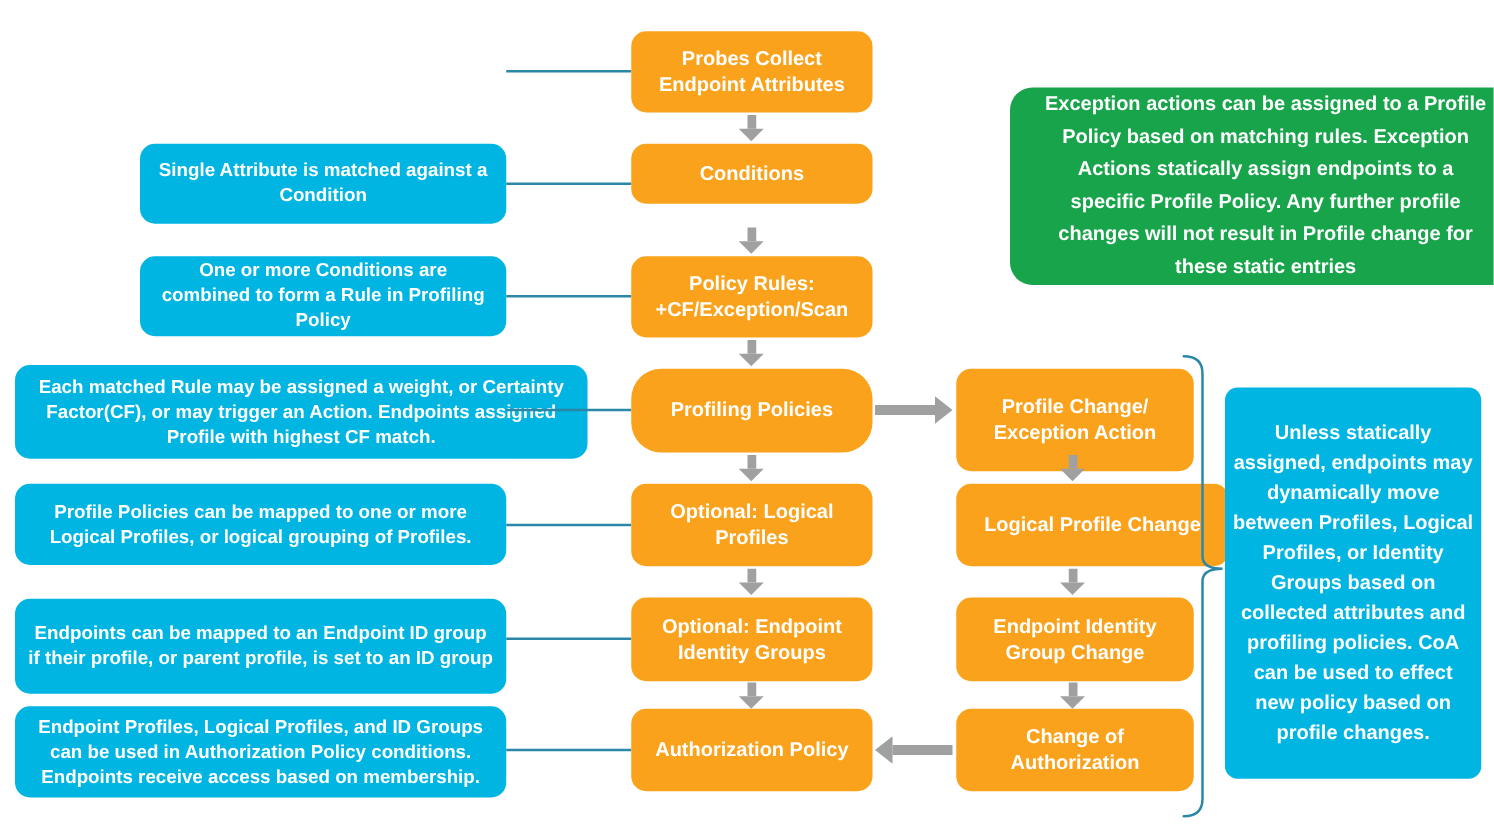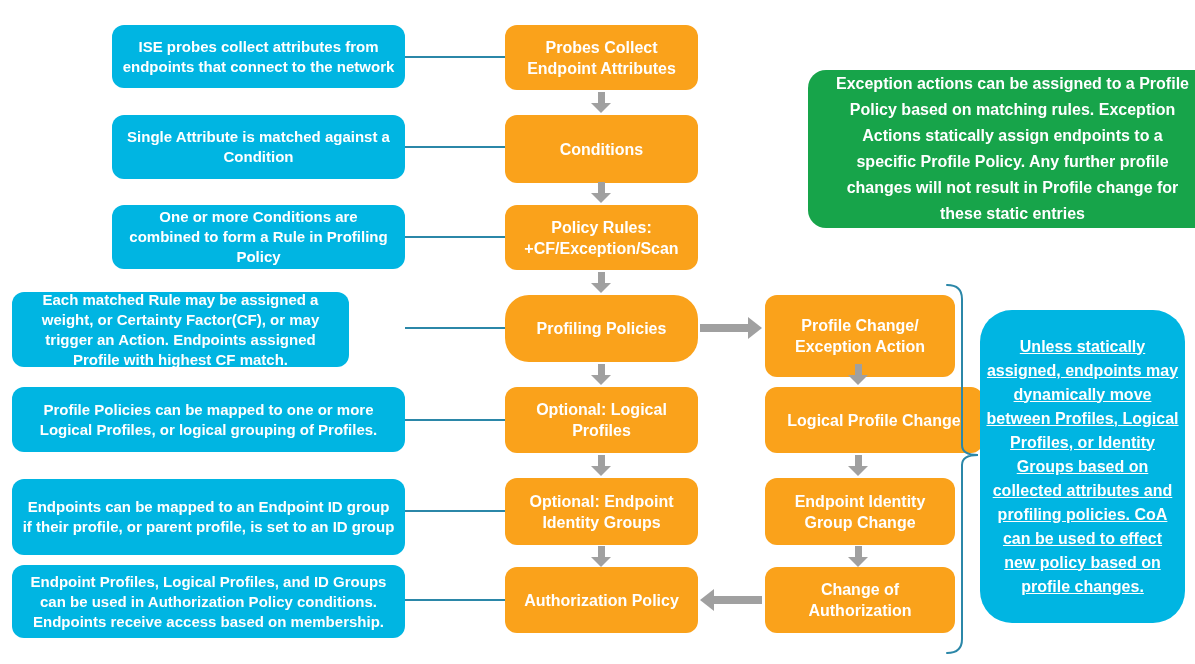--- a/index.html
+++ b/index.html
@@ -7,35 +7,35 @@
     position:relative;width:1195px;height:664px;background:#ffffff;
     font-family:"Liberation Sans", sans-serif;overflow:hidden;
   }
   .note,.box{
     position:absolute;display:flex;align-items:center;justify-content:center;
     text-align:center;color:#fff;font-weight:bold;box-sizing:border-box;
   }
   .note{background:var(--blue);border-radius:12px;font-size:15px;line-height:20px;padding:0 10px;}
   .box{background:var(--orange);border-radius:12px;font-size:16px;line-height:21px;padding:0 8px;}
   .green{background:var(--green);border-radius:18px;font-size:16px;line-height:26px;padding:0 24px;margin-left:30px;}
-  .bluenote{background:var(--blue);border-radius:32px;font-size:16px;line-height:24px;padding:0 6px;text-decoration:underline;}
+  .bluenote{background:var(--blue);border-radius:10px;font-size:16px;line-height:24px;padding:0 6px;}
 
   
   .ln1{left:112px;top:25px;width:293px;height:63px;}
   .ln2{left:112px;top:115px;width:293px;height:64px;}
   .ln3{left:112px;top:205px;width:293px;height:64px;}
   
-  .ln4{left:12px;top:292px;width:337px;height:75px;}
+  .ln4{left:12px;top:292px;width:458px;height:75px;}
   .ln5{left:12px;top:387px;width:393px;height:65px;}
   .ln6{left:12px;top:479px;width:393px;height:76px;}
   .ln7{left:12px;top:565px;width:393px;height:73px;}
 
   
   .mf1{left:505px;top:25px;width:193px;height:65px;}
-  .mf2{left:505px;top:115px;width:193px;height:68px;}
+  .mf2{left:505px;top:115px;width:193px;height:48px;}
   .mf3{left:505px;top:205px;width:193px;height:65px;}
   .mf4{left:505px;top:295px;width:193px;height:67px;border-radius:24px;}
   .mf5{left:505px;top:387px;width:193px;height:66px;}
   .mf6{left:505px;top:478px;width:193px;height:67px;}
   .mf7{left:505px;top:567px;width:193px;height:66px;}
 
   
   .sf1{left:765px;top:295px;width:190px;height:82px;}
   .sf2{left:765px;top:387px;width:218px;height:66px;}
   .sf3{left:765px;top:478px;width:190px;height:67px;}
@@ -70,21 +70,20 @@
   .ha1{left:700px;top:317px;}
   .ha2{left:700px;top:589px;}
 
   .brace{position:absolute;left:942px;top:283px;}
 </style>
 </head>
 <body>
 
 <div class="canvas">
 
-  <div class="note ln1">ISE probes collect attributes from endpoints that connect to the network</div>
   <div class="note ln2">Single Attribute is matched against a Condition</div>
   <div class="note ln3">One or more Conditions are combined to form a Rule in Profiling Policy</div>
   <div class="note ln4">Each matched Rule may be assigned a weight, or Certainty Factor(CF), or may trigger an Action. Endpoints assigned Profile with highest CF match.</div>
   <div class="note ln5">Profile Policies can be mapped to one or more Logical Profiles, or logical grouping of Profiles.</div>
   <div class="note ln6">Endpoints can be mapped to an Endpoint ID group if their profile, or parent profile, is set to an ID group</div>
   <div class="note ln7">Endpoint Profiles, Logical Profiles, and ID Groups can be used in Authorization Policy conditions. Endpoints receive access based on membership.</div>
 
   <div class="conn c1"></div>
   <div class="conn c2"></div>
   <div class="conn c3"></div>

